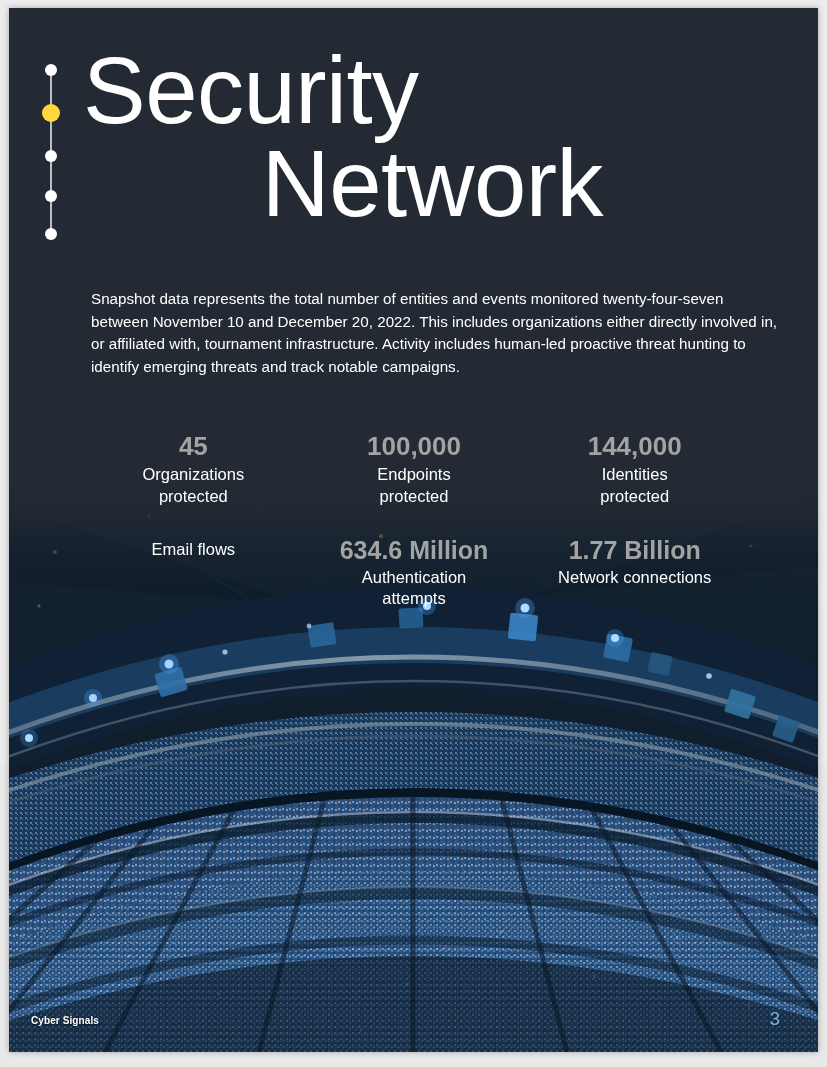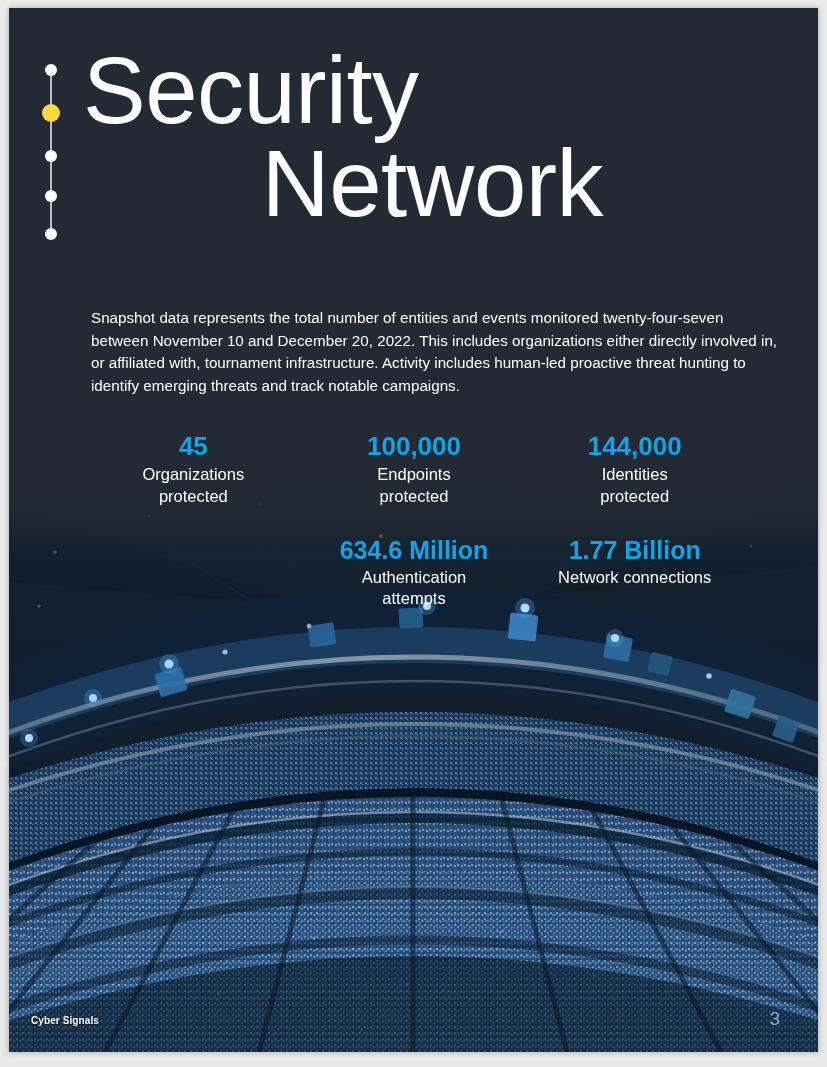--- a/index.html
+++ b/index.html
@@ -84,21 +84,21 @@
     letter-spacing: -0.5px;
     white-space: nowrap;
   }
   .title-line.l1 { text-align: left; }
   .title-line.l2 { text-align: right; }
 
   
   .intro {
     position: absolute;
     left: 82px;
-    top: 299px;
+    top: 280px;
     width: 690px;
     color: #ffffff;
     font-size: 15.2px;
     line-height: 1.48;
     font-weight: 400;
   }
 
   
   .stats {
     position: absolute;
@@ -110,21 +110,21 @@
   .stat-row {
     display: flex;
     width: 100%;
   }
   .stat-row.row2 { margin-top: 28px; }
   .stat-cell {
     flex: 1 1 0;
     text-align: center;
   }
   .stat-value {
-    color: #0ea5e9;
+    color: #a3a3a3;
     font-weight: 700;
     line-height: 1.12;
   }
   .row1 .stat-value { font-size: 26px; }
   .row2 .stat-value { font-size: 25px; }
   .stat-label {
     color: #ffffff;
     font-size: 16.5px;
     line-height: 1.32;
     font-weight: 400;
@@ -387,20 +387,21 @@
 protected</div>
         </div>
         <div class="stat-cell">
           <div class="stat-value">144,000</div>
           <div class="stat-label" style="white-space: pre-line;">Identities
 protected</div>
         </div>
       </div>
       <div class="stat-row row2">
         <div class="stat-cell">
+          <div class="stat-label" style="white-space: pre-line;">Email flows</div>
         </div>
         <div class="stat-cell">
           <div class="stat-value">634.6 Million</div>
           <div class="stat-label" style="white-space: pre-line;">Authentication
 attempts</div>
         </div>
         <div class="stat-cell">
           <div class="stat-value">1.77 Billion</div>
           <div class="stat-label" style="white-space: pre-line;">Network connections</div>
         </div>

